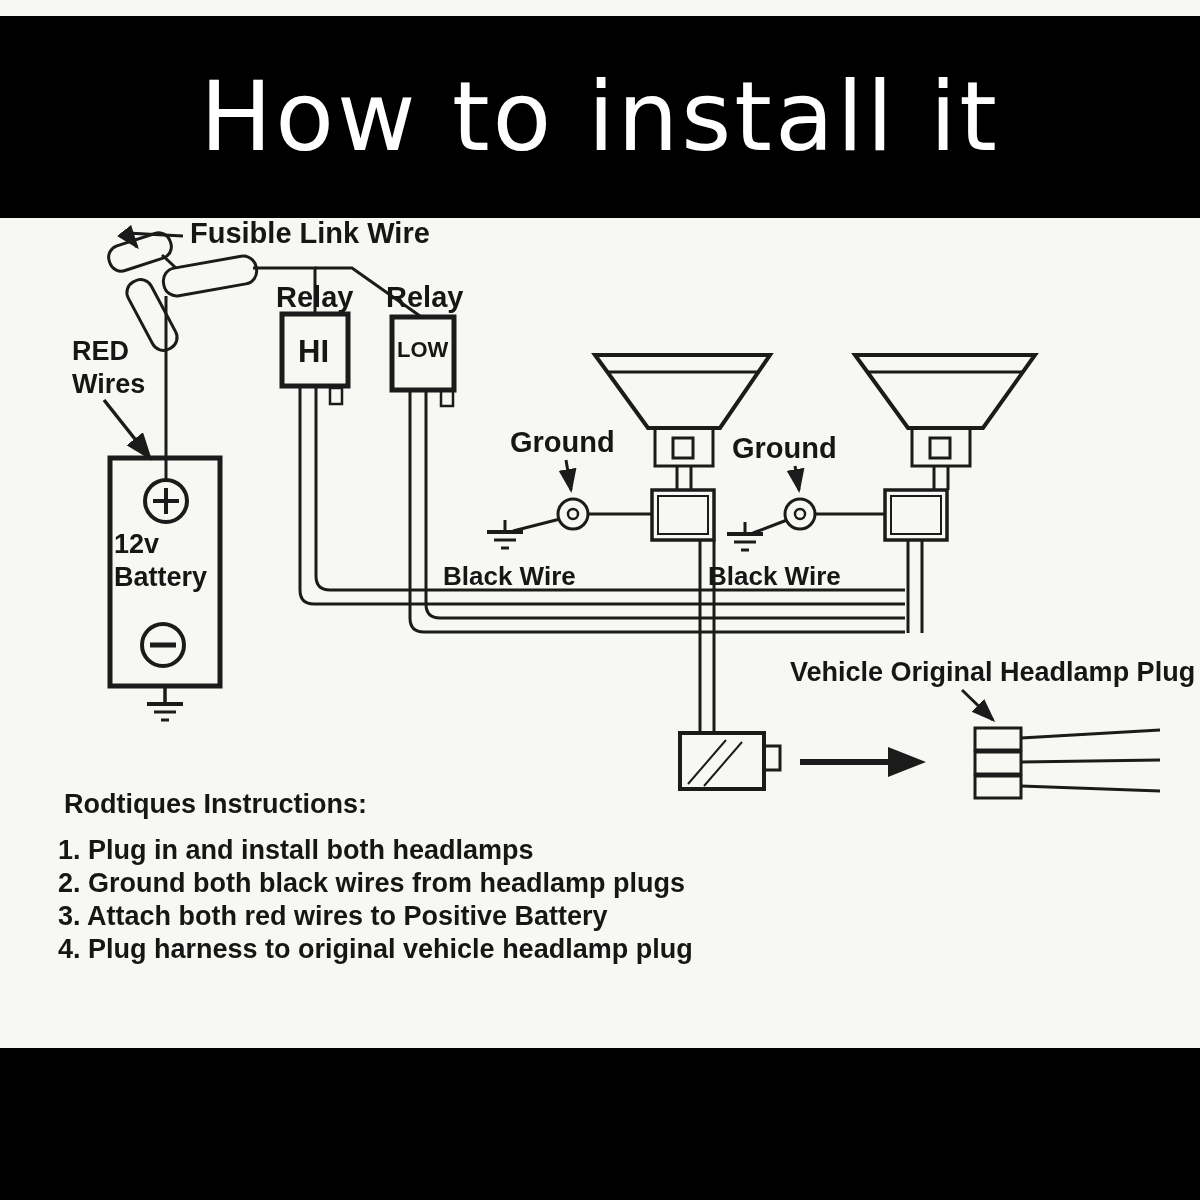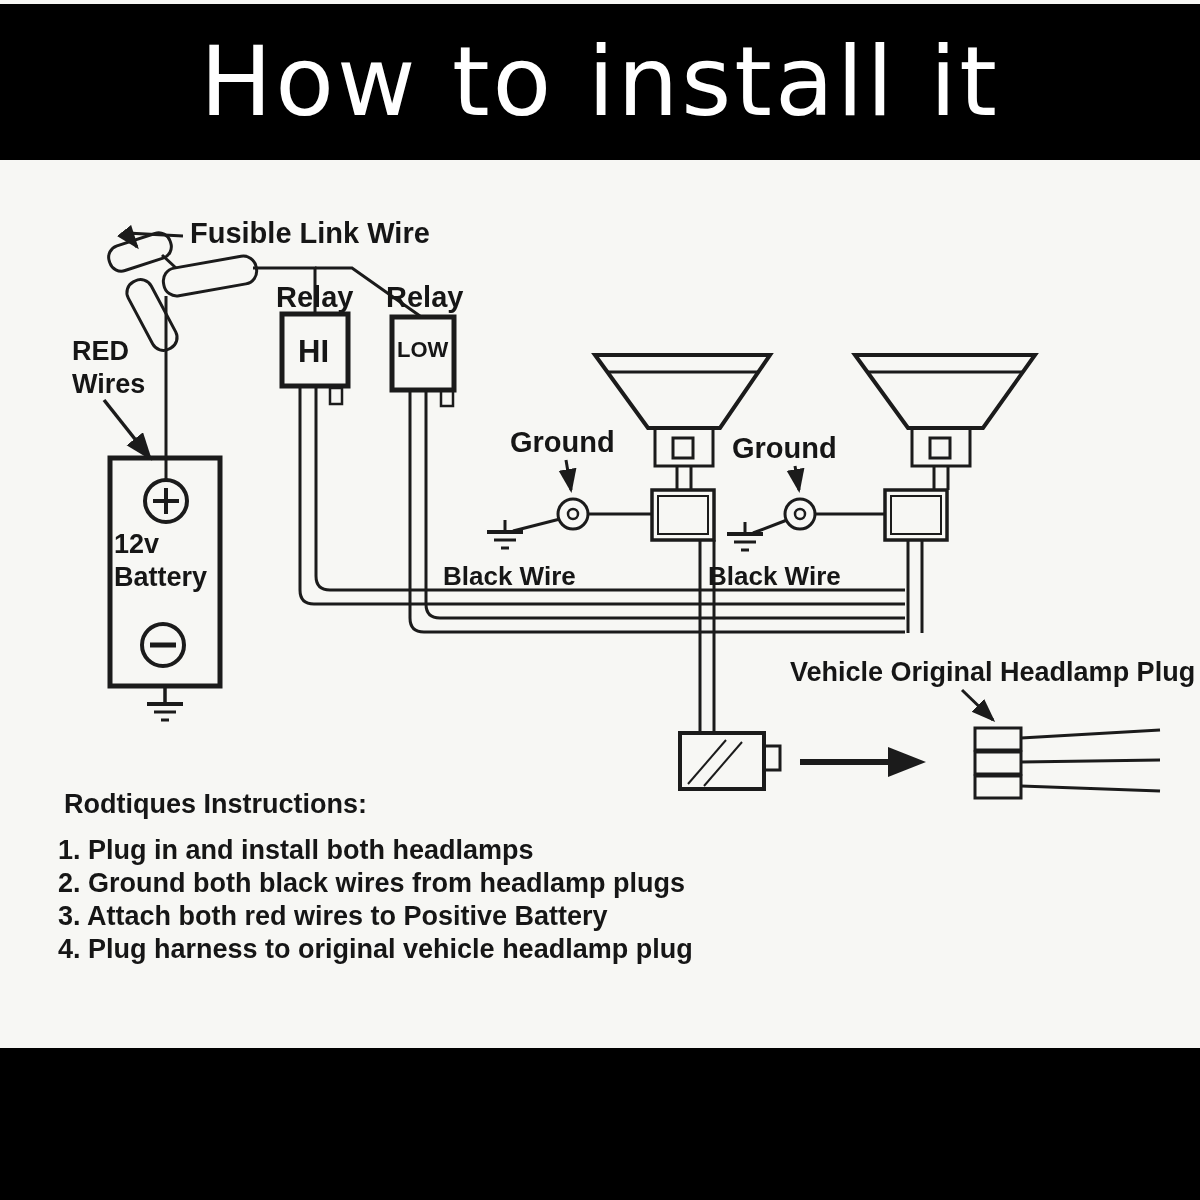--- a/index.html
+++ b/index.html
@@ -1,19 +1,19 @@
 <!DOCTYPE html>
 <html><head>
 <meta charset="utf-8">
 <style>
   html,body{margin:0;padding:0;background:#e8e8e8;}
   .page{position:relative;width:1200px;height:1200px;background:#f7f7f4;overflow:hidden;
         font-family:"Liberation Sans",sans-serif;}
   .band{position:absolute;left:0;width:1200px;background:#000;}
-  .band.header{top:4px;height:156px;display:flex;align-items:center;justify-content:center;z-index:3;}
+  .band.header{top:16px;height:202px;display:flex;align-items:center;justify-content:center;z-index:3;}
   .band.footer{top:1048px;height:152px;z-index:3;}
   .title{color:#fff;font-size:96px;font-weight:400;letter-spacing:3px;
          font-family:"DejaVu Sans","Liberation Sans",sans-serif;white-space:nowrap;}
   svg.diagram{position:absolute;top:0;left:0;z-index:1;}
   svg.diagram text{font-family:"Liberation Sans",sans-serif;font-weight:700;fill:#161616;}
   .lbl-lg{font-size:29px;}
   .lbl-md{font-size:27px;}
   .lbl-sm{font-size:26px;}
   .ink{stroke:#1b1b1b;fill:none;}
 </style>

